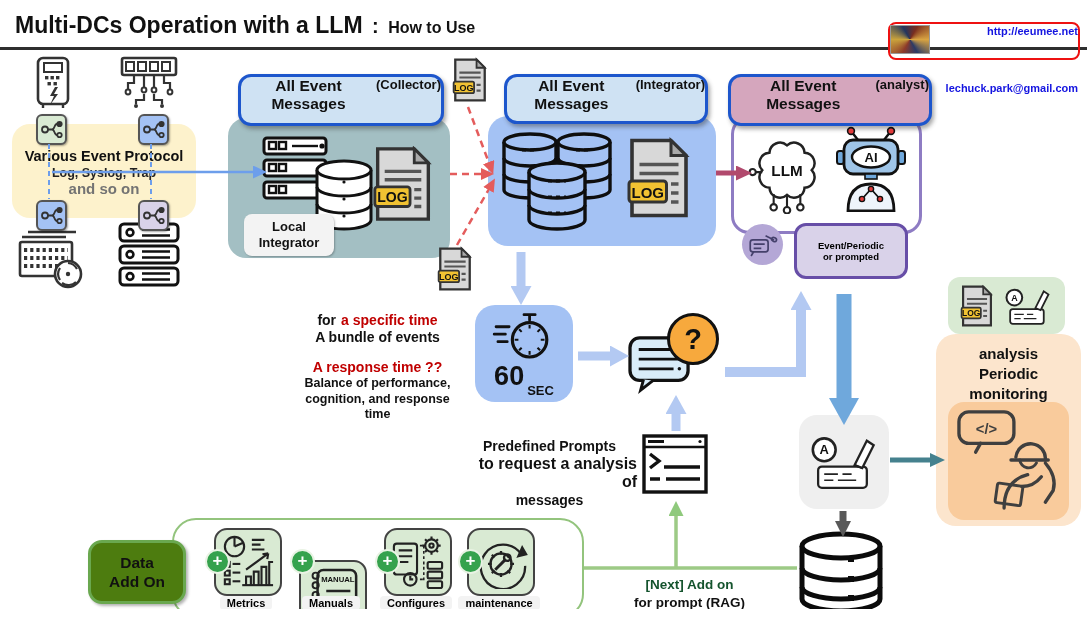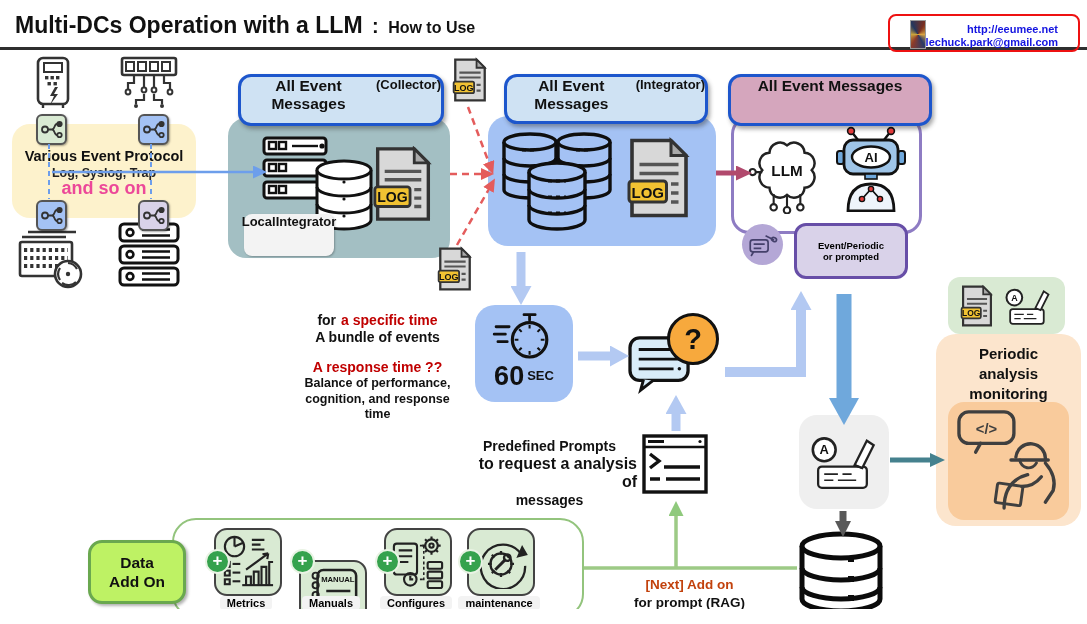--- a/index.html
+++ b/index.html
@@ -8,21 +8,21 @@
   .b{font-weight:bold;}
   .ctr{text-align:center;}
   svg text{font-family:"Liberation Sans","DejaVu Sans",sans-serif;font-weight:bold;}
   
   .hdr{background:#cfe2f3;border:3px solid #1d56cc;border-radius:13px;box-shadow:2px 3px 4px rgba(60,60,60,.45);
        display:flex;flex-direction:row;justify-content:center;text-align:center;color:#111;}
   .hdr .t1{font-size:15.5px;font-weight:bold;line-height:18px;}
   .hdr .t2{font-size:13px;font-weight:bold;line-height:15px;}
   
   .body-box{border-radius:18px;}
-  .lblbox{background:#f3f3f3;border-radius:8px;display:flex;flex-direction:row;justify-content:center;
+  .lblbox{background:#f3f3f3;border-radius:8px;display:flex;flex-direction:column;justify-content:center;
           text-align:center;font-size:13px;font-weight:bold;line-height:16px;color:#111;box-shadow:1px 1px 2px rgba(0,0,0,.25);}
   .chip{width:27px;height:27px;border:2px solid #555;border-radius:6px;box-shadow:1px 1px 2px rgba(0,0,0,.35);}
   .redtxt{color:#c00000;}
   .cardlabel{background:#f3f3f3;border-radius:4px;padding:1px 7px;font-size:11px;font-weight:bold;display:inline-block;}
   .pluscircle{position:absolute;width:21px;height:21px;border-radius:50%;background:#35a24d;color:#fff;
               font-size:17px;font-weight:bold;line-height:20px;text-align:center;border:2px solid #e9f3e4;}
   .card{position:absolute;width:64px;height:64px;background:#d9ead3;border:2px solid #434343;border-radius:13px;
         display:flex;align-items:center;justify-content:center;}
   .qcircle{position:absolute;width:46px;height:46px;background:#f7a93d;border:3.5px solid #111;border-radius:50%;
            display:flex;align-items:center;justify-content:center;font-size:29px;font-weight:bold;color:#111;}
@@ -32,25 +32,25 @@
 
 <div id="stage">
 
   <div class="abs" style="left:15px;top:12px;width:860px;">
     <span class="b" style="font-size:23px;color:#111;">Multi-DCs Operation with a LLM</span>
     <span class="b" style="font-size:20px;color:#111;padding:0 5px;">:</span>
     <span class="b" style="font-size:16px;color:#111;">How to Use</span>
   </div>
   <div class="abs" style="left:0;top:47px;width:1087px;height:3px;background:#2f2f2f;"></div>
 
-  <div class="abs" style="left:888px;top:14px;width:192px;height:38px;border:2.5px solid #ee1111;border-radius:8px;display:flex;align-items:flex-end;padding:1px 20px;box-sizing:border-box;">
+  <div class="abs" style="left:888px;top:22px;width:192px;height:38px;border:2.5px solid #ee1111;border-radius:8px;display:flex;align-items:flex-start;padding:1px 0;box-sizing:border-box;">
     <div style="width:38px;height:27px;border:1px solid #999;background:conic-gradient(from 30deg,#7a2e1f,#d9a441,#2b3a66,#8d3b2a,#caa33c,#23365e,#7a2e1f);"></div>
     <div style="flex:1;text-align:right;line-height:13px;">
       <div class="b" style="font-size:11px;color:#1414e0;">http://eeumee.net</div>
-      <div class="b" style="font-size:11px;color:#1414e0;">lechuck.park@gmail.com</div>
+      <div class="b" style="font-size:11px;color:#1414e0;margin-top:44px;">lechuck.park@gmail.com</div>
     </div>
   </div>
 
   <div class="abs body-box" style="left:12px;top:124px;width:184px;height:94px;background:#fdf2cc;"></div>
 
   <svg class="abs" style="left:36px;top:56px;" width="34" height="54" viewBox="0 0 34 54">
     <rect x="2" y="2" width="30" height="46" rx="5" fill="#fff" stroke="#333" stroke-width="2.6"></rect>
     <rect x="8" y="7" width="18" height="9" fill="none" stroke="#333" stroke-width="2"></rect>
     <rect x="9" y="20" width="3.4" height="3.4" fill="#333"></rect>
       <rect x="14.5" y="20" width="3.4" height="3.4" fill="#333"></rect>
@@ -222,20 +222,21 @@
     <path d="M4,2 h26 l10,10 v40 h-36 z" fill="#d8d8d8" stroke="#333" stroke-width="2.4"></path>
     <path d="M30,2 v10 h10 z" fill="#aaa" stroke="#333" stroke-width="2"></path>
     <path d="M9,18 h26 M9,24 h26 M30,31 h5 M30,37 h5 M30,43 h5" stroke="#555" stroke-width="2.4"></path>
     <rect x="2" y="29" width="25" height="14" rx="2" fill="#f1c232" stroke="#333" stroke-width="2"></rect>
     <text x="14.5" y="40" font-size="10" text-anchor="middle" fill="#111">LOG</text>
   </svg>
 
   <div class="abs" style="left:731px;top:116px;width:191px;height:118px;background:#fff;border:3.5px solid #8e7cc3;border-radius:18px;box-sizing:border-box;"></div>
   <div class="abs hdr" style="left:728px;top:74px;width:198px;height:46px;background:#d5a6bd;border-width:3.5px;">
     <div class="t1">All Event Messages</div>
+    <div class="t2">(analyst)</div>
   </div>
   <svg class="abs" style="left:748px;top:134px;" width="78" height="80" viewBox="0 0 80 84">
     <path d="M40,12 A11,11 0 0 1 58.4,19.6 A11,11 0 0 1 66,38 A11,11 0 0 1 58.4,56.4 A11,11 0 0 1 40,64 A11,11 0 0 1 21.6,56.4 A11,11 0 0 1 14,38 A11,11 0 0 1 21.6,19.6 A11,11 0 0 1 40,12 Z" fill="#fff" stroke="#222" stroke-width="2.6"></path>
     <text x="40" y="44" font-size="16" text-anchor="middle" fill="#111">LLM</text>
     <g stroke="#222" stroke-width="2.2" fill="#fff">
       <path d="M26,63 v11 M40,65 v12 M54,63 v11 M14,40 h-8"></path>
       <circle cx="26" cy="77" r="3.4"></circle>
         <circle cx="40" cy="80" r="3.4"></circle>
         <circle cx="54" cy="77" r="3.4"></circle>
         <circle cx="4" cy="40" r="3.2"></circle>
@@ -278,21 +279,21 @@
         <path d="M2,18 h14 M0,26 h12 M4,34 h10"></path>
         <path d="M32,5 h12 M38,5 v6"></path>
       </g>
       <circle cx="38" cy="32" r="18.5" fill="none" stroke="#111" stroke-width="3.4"></circle>
       <g stroke="#111" stroke-width="2.2">
         <path d="M54,32 h-4 M38,48 v-4 M22,32 h4 M38,16 v4 M49.3,43.3 l-2.8,-2.8 M26.7,43.3 l2.8,-2.8 M26.7,20.7 l2.8,2.8 M49.3,20.7 l-2.8,2.8"></path>
       </g>
     </svg>
     <div style="display:flex;align-items:flex-start;margin-top:-2px;">
       <span class="b" style="font-size:27px;line-height:28px;color:#111;">60</span>
-      <span class="b" style="font-size:13px;margin:6px 0 0 3px;color:#111;">SEC</span>
+      <span class="b" style="font-size:13px;margin:21px 0 0 3px;color:#111;">SEC</span>
     </div>
   </div>
 
   <div class="abs ctr" style="left:295px;top:312px;width:165px;">
     <div class="b" style="font-size:14px;line-height:17px;color:#111;">
       <span style="margin-right:5px;">for</span><span class="redtxt">a specific time</span>
     </div>
     <div class="b" style="font-size:14px;line-height:17px;color:#111;">A bundle of events</div>
     <div style="height:13px;"></div>
     <div class="b redtxt" style="font-size:14px;line-height:17px;">A response time ??</div>
@@ -356,22 +357,22 @@
     <svg width="52" height="42" viewBox="0 0 92 80">
       <circle cx="20" cy="24" r="15" fill="#fff" stroke="#222" stroke-width="3.8"></circle>
       <text x="20" y="30" font-size="17" text-anchor="middle" fill="#111">A</text>
       <rect x="12" y="46" width="64" height="28" rx="5" fill="#fff" stroke="#222" stroke-width="3.4"></rect>
       <path d="M20,56 h18 M44,56 h12 M20,64 h12 M38,64 h24" stroke="#222" stroke-width="2.4"></path>
       <polygon points="60,44 76,12 85,18 70,48" fill="#fff" stroke="#222" stroke-width="3.4"></polygon>
     </svg>
   </div>
   <div class="abs" style="left:936px;top:334px;width:145px;height:192px;background:#fce5cd;border-radius:20px;">
     <div class="ctr" style="padding-top:10px;">
+      <div class="b" style="font-size:15px;line-height:20px;color:#111;">analysis</div>
       <div class="b" style="font-size:15px;line-height:20px;color:#111;">Periodic</div>
-      <div class="b" style="font-size:15px;line-height:20px;color:#111;">analysis</div>
       <div class="b" style="font-size:15px;line-height:20px;color:#111;">monitoring</div>
     </div>
   </div>
   <div class="abs" style="left:948px;top:402px;width:121px;height:118px;background:#f9cb9c;border-radius:16px;display:flex;align-items:center;justify-content:center;">
     <svg width="108" height="106" viewBox="0 0 110 108">
       <g stroke="#3f3f3f" stroke-width="3.4" fill="none" stroke-linecap="round">
         <rect x="4" y="4" width="56" height="32" rx="10"></rect>
         <path d="M26,36 l-5,9"></path>
         <path d="M62,50 a15,15 0 0 1 30,3"></path>
         <path d="M57,53 h38"></path>
@@ -379,21 +380,21 @@
         <path d="M50,102 q0,-28 24,-34"></path>
         <path d="M92,56 q12,14 8,28 l-8,12"></path>
         <path d="M88,70 q-8,10 -20,10"></path>
         <rect x="42" y="78" width="26" height="20" rx="2" transform="rotate(8 55 88)" stroke-width="3"></rect>
       </g>
       <text x="32" y="26" font-size="15" text-anchor="middle" fill="#3f3f3f">&lt;/&gt;</text>
     </svg>
   </div>
 
   <div class="abs" style="left:172px;top:518px;width:412px;height:100px;background:#fff;border:2.5px solid #93c47d;border-radius:24px;box-sizing:border-box;"></div>
-  <div class="abs ctr" style="left:88px;top:540px;width:98px;height:64px;background:#bef264;border:3px solid #6aa84f;border-radius:14px;box-sizing:border-box;display:flex;flex-direction:column;justify-content:center;box-shadow:2px 2px 3px rgba(0,0,0,.3);">
+  <div class="abs ctr" style="left:88px;top:540px;width:98px;height:64px;background:#4d7c0f;border:3px solid #6aa84f;border-radius:14px;box-sizing:border-box;display:flex;flex-direction:column;justify-content:center;box-shadow:2px 2px 3px rgba(0,0,0,.3);">
     <div class="b" style="font-size:15.5px;line-height:19px;color:#111;">Data</div>
     <div class="b" style="font-size:15.5px;line-height:19px;color:#111;">Add On</div>
   </div>
 
   <div class="card" style="left:214px;top:528px;">
     <svg width="54" height="54" viewBox="0 0 56 56">
       <g stroke="#222" stroke-width="2.2" fill="none">
         <circle cx="14" cy="12" r="10"></circle>
           <path d="M14,12 V3 M14,12 L23,8"></path>
         <path d="M32,5 h13 M32,10 h9 M32,15 h13"></path>
@@ -455,28 +456,28 @@
   <div class="pluscircle" style="left:205px;top:549px;"><span>+</span></div>
   <div class="pluscircle" style="left:290px;top:549px;"><span>+</span></div>
   <div class="pluscircle" style="left:375px;top:549px;"><span>+</span></div>
   <div class="pluscircle" style="left:458px;top:549px;"><span>+</span></div>
   <div class="abs ctr" style="left:201px;top:593px;width:90px;"><span class="cardlabel">Metrics</span></div>
   <div class="abs ctr" style="left:286px;top:593px;width:90px;"><span class="cardlabel">Manuals</span></div>
   <div class="abs ctr" style="left:371px;top:593px;width:90px;"><span class="cardlabel">Configures</span></div>
   <div class="abs ctr" style="left:454px;top:593px;width:90px;"><span class="cardlabel">maintenance</span></div>
 
   <div class="abs ctr" style="left:612px;top:576px;width:155px;">
-    <div class="b" style="font-size:13.5px;line-height:17.5px;color:#c2410c;">[Next] Add on</div>
+    <div class="b" style="font-size:13.5px;line-height:17.5px;color:#14532d;">[Next] Add on</div>
     <div class="b" style="font-size:13.5px;line-height:17.5px;color:#111;">for prompt (RAG)</div>
   </div>
 
   <div class="abs ctr" style="left:12px;top:148px;width:184px;">
     <div class="b" style="font-size:14.5px;line-height:17px;color:#111;">Various Event Protocol</div>
     <div class="b" style="font-size:12.5px;line-height:16px;color:#222;">Log, Syslog, Trap</div>
-    <div class="b" style="font-size:18px;line-height:15px;color:#ec4899;">and so on</div>
+    <div class="b" style="font-size:15px;line-height:15px;color:#737373;">and so on</div>
   </div>
 
   <svg class="abs" style="left:0;top:0;pointer-events:none;" width="1087" height="624" viewBox="0 0 1087 624">
     <defs>
       <marker id="ah-blue" markerUnits="userSpaceOnUse" markerWidth="15" markerHeight="13" refX="1" refY="6.5" orient="auto">
           <path d="M0,0 L14,6.5 L0,13 Z" fill="#6d9eeb"></path>
         </marker>
       <marker id="ah-red" markerUnits="userSpaceOnUse" markerWidth="14" markerHeight="12" refX="1" refY="6" orient="auto">
           <path d="M0,0 L13,6 L0,12 Z" fill="#e45c5c"></path>
         </marker>

